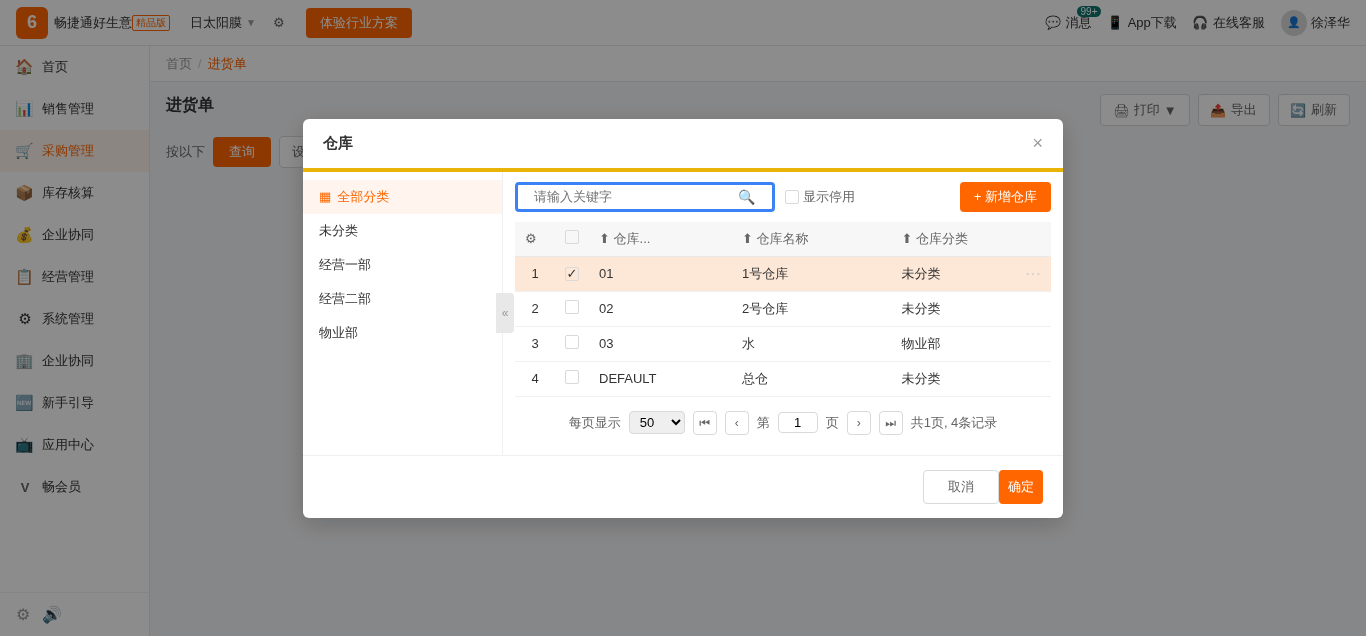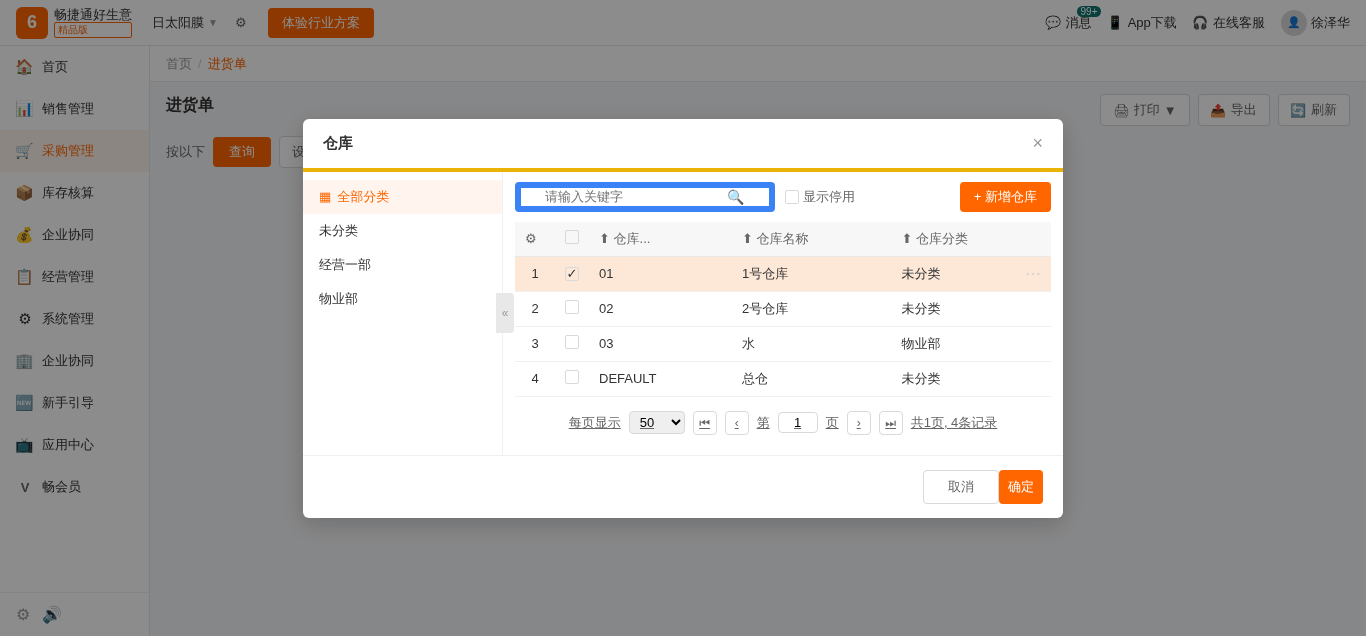--- a/index.html
+++ b/index.html
@@ -73,57 +73,57 @@
     
     .category-panel { width: 200px; border-right: 1px solid #f0f0f0; padding: 8px 0; position: relative; }
     .category-collapse { position: absolute; right: -12px; top: 50%; transform: translateY(-50%); width: 18px; height: 40px; background: #e8e8e8; border-radius: 0 4px 4px 0; display: flex; align-items: center; justify-content: center; cursor: pointer; color: #999; font-size: 12px; z-index: 2; }
     .category-item { padding: 8px 16px; cursor: pointer; font-size: 13px; color: #333; display: flex; align-items: center; gap: 6px; }
     .category-item.active { color: #ff6600; background: #fff5ee; }
     .category-item .cat-icon { font-size: 13px; }
 
     
     .table-panel { flex: 1; display: flex; flex-direction: column; padding: 10px 12px; }
     .table-toolbar { display: flex; align-items: center; gap: 10px; margin-bottom: 10px; }
-    .search-box { display: flex; align-items: center; border: 6px solid #3b82f6; border-radius: 4px; padding: 0 24px; height: 30px; flex: 1; max-width: 260px; background: #fff; }
+    .search-box { display: flex; align-items: center; border: 3px solid #3b82f6; border-radius: 4px; padding: 0 16px; height: 30px; flex: 1; max-width: 260px; background: #fff; }
     .search-box input { border: none; outline: none; font-size: 13px; flex: 1; color: #333; }
     .search-icon { color: #999; font-size: 14px; cursor: pointer; }
     .show-disabled-label { display: flex; align-items: center; gap: 4px; color: #666; font-size: 13px; cursor: pointer; }
     .checkbox-item { width: 14px; height: 14px; border: 1px solid #d9d9d9; border-radius: 2px; display: inline-flex; align-items: center; justify-content: center; cursor: pointer; }
     .btn-add-warehouse { background: #ff6600; color: #fff; border: none; border-radius: 4px; padding: 6px 14px; cursor: pointer; font-size: 13px; margin-left: auto; white-space: nowrap; }
 
     
     .data-table { width: 100%; border-collapse: collapse; font-size: 13px; }
     .data-table thead tr { background: #f7f7f7; }
     .data-table th { padding: 8px 10px; text-align: left; color: #666; font-weight: normal; border-bottom: 1px solid #e8e8e8; white-space: nowrap; }
     .data-table td { padding: 8px 10px; border-bottom: 1px solid #f0f0f0; color: #333; }
     .data-table tbody tr.selected { background: #fde8d8; }
     .table-checkbox { width: 14px; height: 14px; border: 1px solid #d9d9d9; border-radius: 2px; display: inline-flex; align-items: center; justify-content: center; }
     .col-num { width: 40px; text-align: center; }
     .col-checkbox { width: 30px; text-align: center; }
 
     
-    .pagination { display: flex; align-items: center; justify-content: center; gap: 8px; padding: 10px 0; margin-top: 4px; color: #666; font-size: 13px; text-decoration: underline; }
+    .pagination { display: flex; align-items: center; justify-content: center; gap: 8px; padding: 10px 0; margin-top: 4px; color: #666; font-size: 13px; }
     .page-per-label { color: #666; }
     .page-select { border: 1px solid #d9d9d9; border-radius: 4px; padding: 2px 6px; font-size: 13px; cursor: pointer; }
     .page-nav-btn { width: 24px; height: 24px; border: 1px solid #d9d9d9; border-radius: 4px; display: flex; align-items: center; justify-content: center; cursor: pointer; color: #666; background: #fff; font-size: 12px; }
     .page-input { width: 40px; border: 1px solid #d9d9d9; border-radius: 4px; text-align: center; padding: 2px 4px; font-size: 13px; }
     .page-total { color: #666; }
 
     
     .modal-footer { padding: 14px 20px; border-top: 1px solid #f0f0f0; display: flex; justify-content: flex-end; }
     .btn-cancel { background: #fff; color: #666; border: 1px solid #d9d9d9; border-radius: 4px; padding: 7px 24px; cursor: pointer; font-size: 13px; }
     .btn-confirm { background: #ff6600; color: #fff; border: none; border-radius: 4px; padding: 7px 9px; cursor: pointer; font-size: 13px; }
   </style>
 </head>
 <body>
 
 <div class="top-header">
   <div class="top-header-logo">
     <div class="logo-icon">6</div>
-    <div style="display:flex;flex-direction:column;">
+    <div style="display:flex;flex-direction:row;">
       <span class="logo-text">畅捷通好生意</span>
       <span class="logo-badge">精品版</span>
     </div>
   </div>
   <div class="header-store">
     <span>日太阳膜</span>
     <span class="arrow">▼</span>
   </div>
   <div class="header-settings">⚙</div>
   <button class="header-trial-btn">体验行业方案</button>
@@ -248,20 +248,23 @@
       <div class="category-panel">
         <div class="category-item active">
           <span class="cat-icon">▦</span>
           <span>全部分类</span>
         </div>
         <div class="category-item">
           <span>未分类</span>
         </div>
         <div class="category-item">
           <span>经营一部</span>
+        </div>
+        <div class="category-item">
+          <span>经营二部</span>
         </div>
         <div class="category-item">
           <span>物业部</span>
         </div>
         <div class="category-collapse">«</div>
       </div>
 
       <div class="table-panel">
 
         <div class="table-toolbar">

